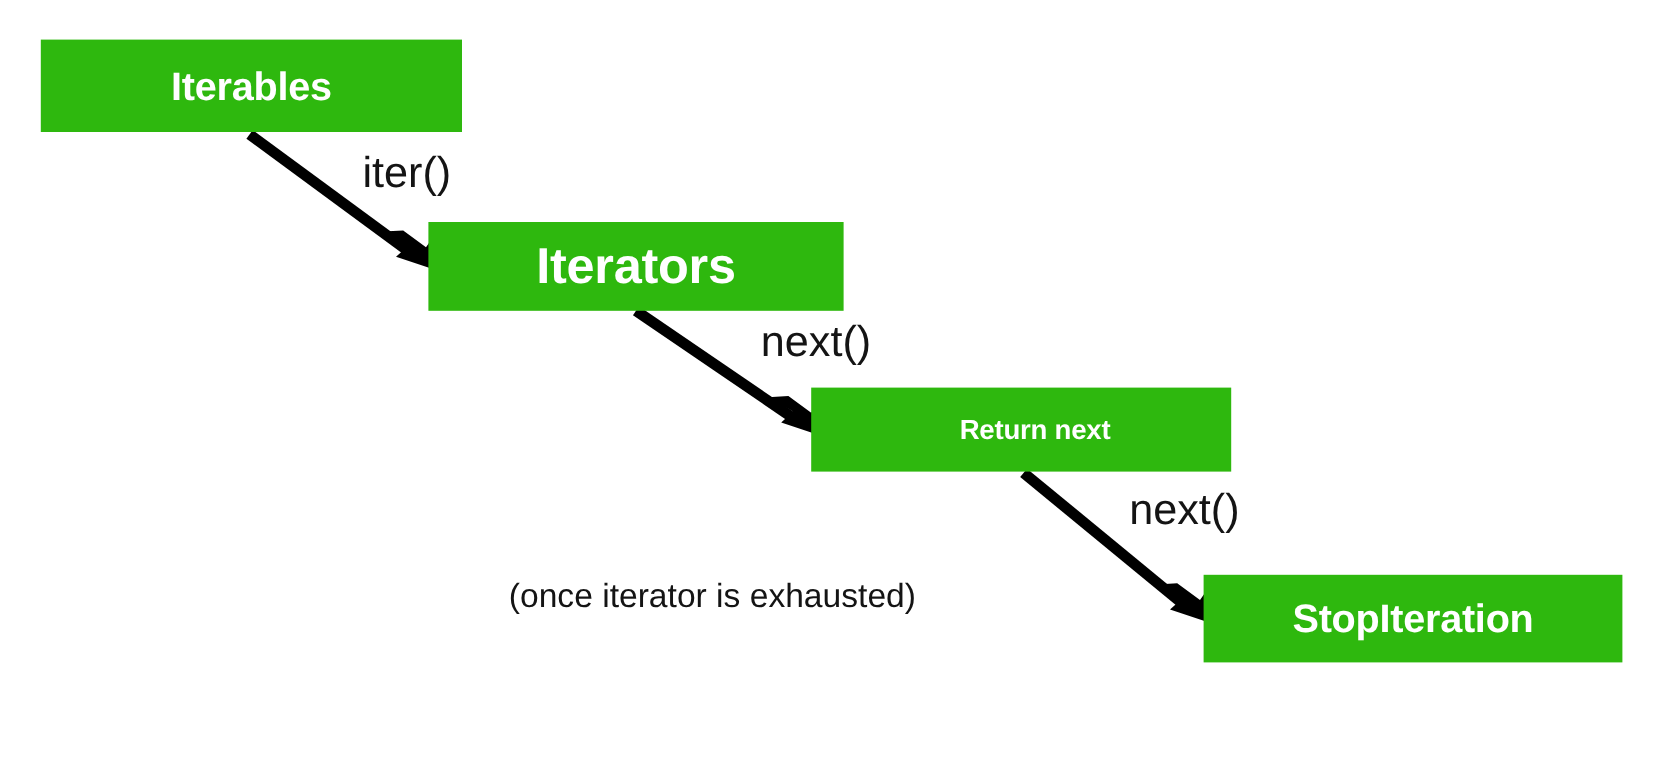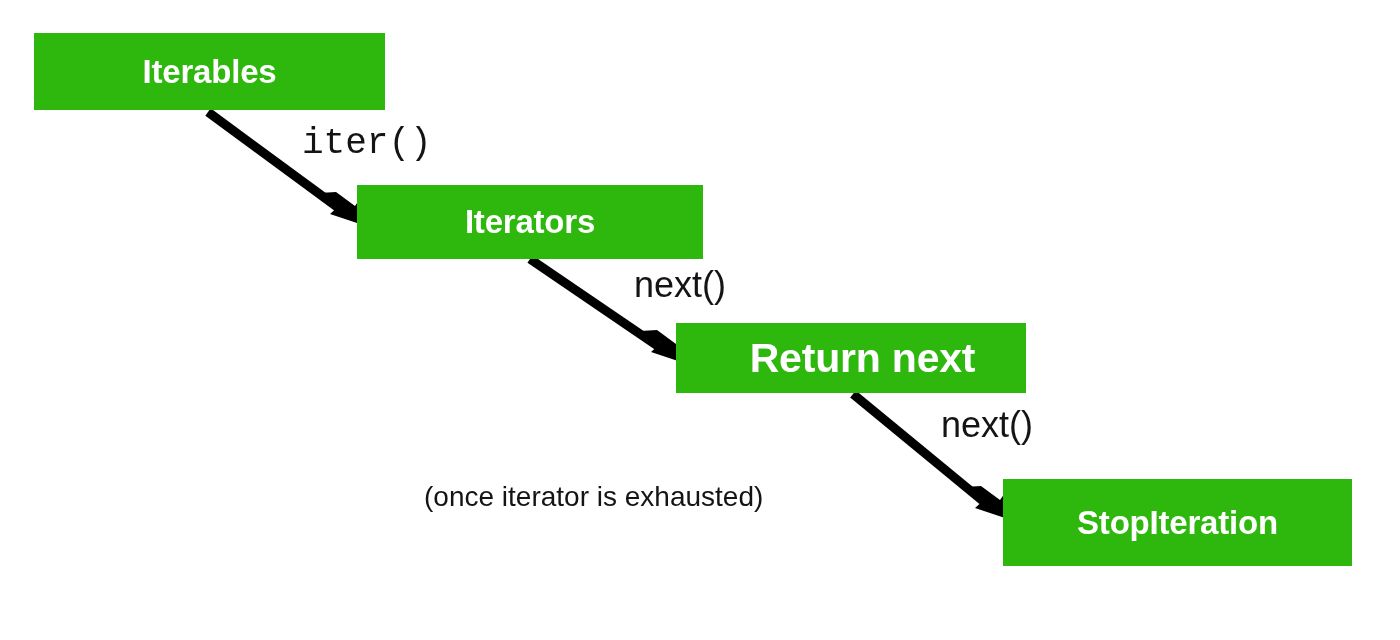--- a/index.html
+++ b/index.html
@@ -29,25 +29,25 @@
     font-family: "Liberation Sans", "DejaVu Sans", sans-serif;
     letter-spacing: -0.2px;
     user-select: none;
   }
   #node-iterables {
     left: 34px;  top: 33px;  width: 351px; height: 77px;
     font-size: 33px;
   }
   #node-iterators {
     left: 357px; top: 185px; width: 346px; height: 74px;
-    font-size: 33px;
+    font-size: 42px;
   }
   #node-return-next {
     left: 676px; top: 323px; width: 350px; height: 70px;
-    font-size: 41px;
+    font-size: 23px;
     padding-left: 23px;
   }
   #node-stopiteration {
     left: 1003px; top: 479px; width: 349px; height: 73px;
     font-size: 33px;
   }
   .edge-label {
     position: absolute;
     color: #141414;
     font-family: "Liberation Sans", "DejaVu Sans", sans-serif;
@@ -103,25 +103,25 @@
   </div>
 
   <div class="node" id="node-iterators" style="left: 357px; top: 185px; width: 346px; height: 74px; background: rgb(46, 184, 14); color: rgb(255, 255, 255);">
     <span>Iterators</span>
   </div>
 
   <div class="node" id="node-return-next" style="left: 676px; top: 323px; width: 350px; height: 70px; background: rgb(46, 184, 14); color: rgb(255, 255, 255);">
     <span>Return next</span>
   </div>
 
-  <div class="node" id="node-stopiteration" style="left: 1003px; top: 479px; width: 349px; height: 87px; background: rgb(46, 184, 14); color: rgb(255, 255, 255);">
+  <div class="node" id="node-stopiteration" style="left: 1003px; top: 479px; width: 349px; height: 73px; background: rgb(46, 184, 14); color: rgb(255, 255, 255);">
     <span>StopIteration</span>
   </div>
 
-  <div class="edge-label" id="label-iter" style="color: rgb(20, 20, 20); font-family: Liberation Mono, monospace;">iter()</div>
+  <div class="edge-label" id="label-iter" style="color: rgb(20, 20, 20);">iter()</div>
 
   <div class="edge-label" id="label-next-1" style="color: rgb(20, 20, 20);">next()</div>
 
   <div class="edge-label" id="label-next-2" style="color: rgb(20, 20, 20);">next()</div>
 
   <div class="edge-label" id="label-exhausted" style="color: rgb(20, 20, 20);">(once iterator is exhausted)</div>
 
 </div>
 
 </body></html>

